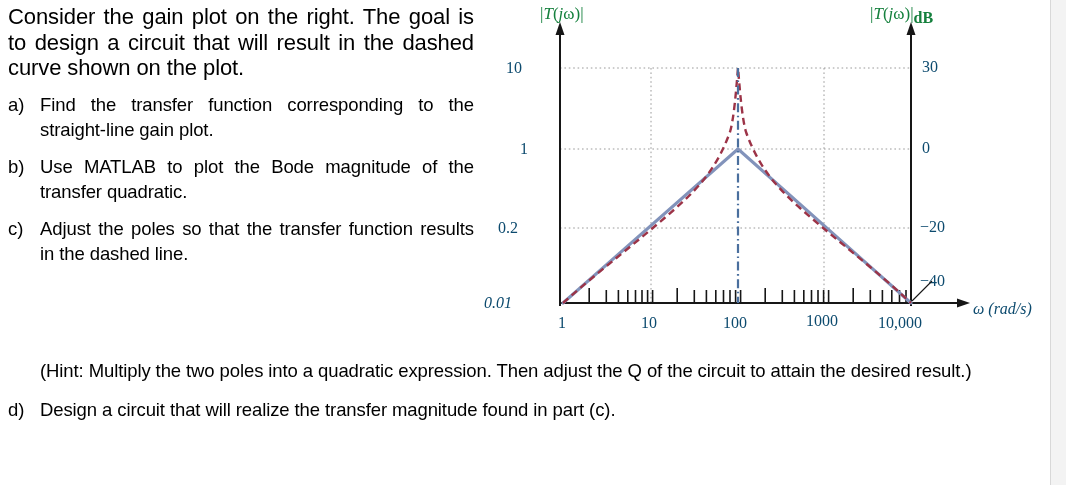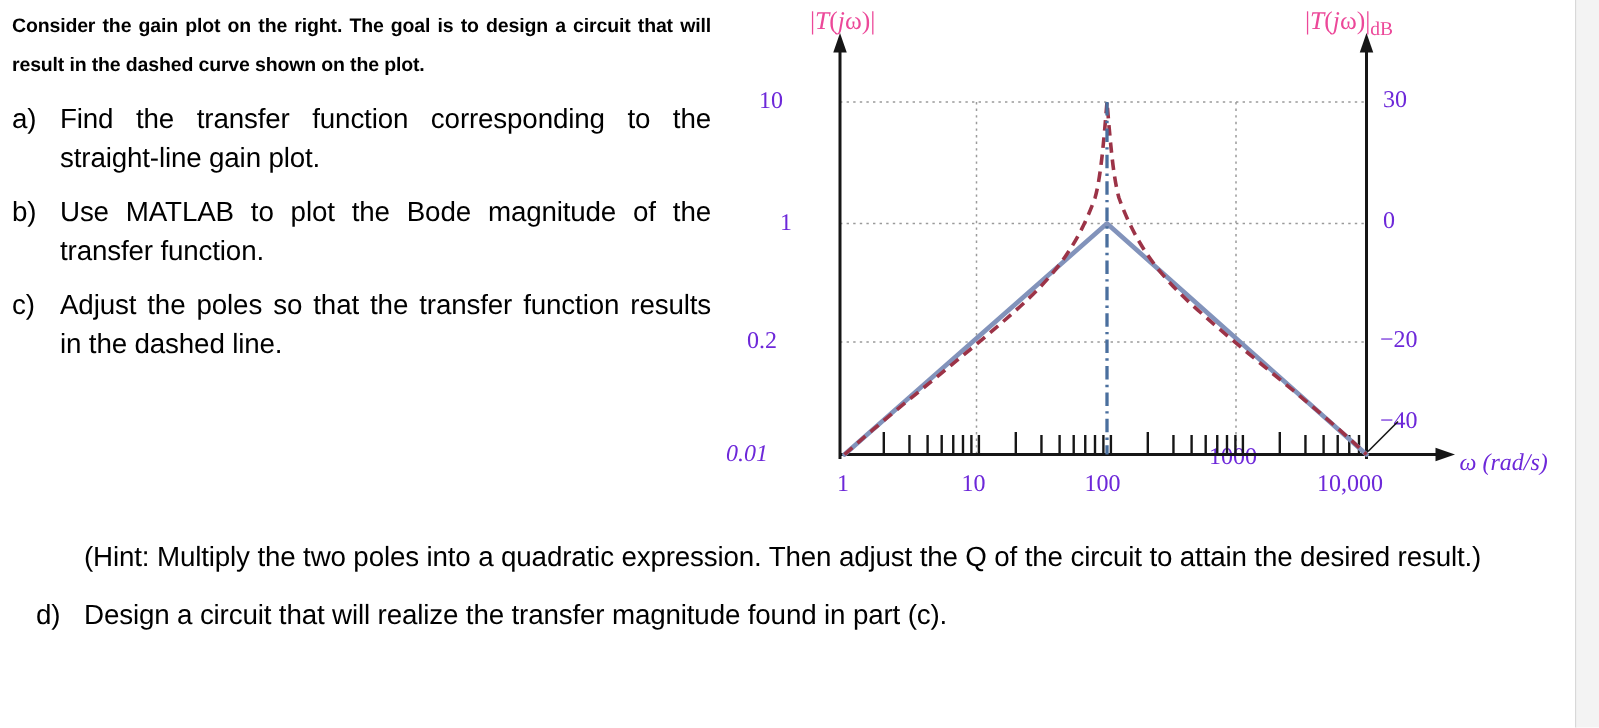--- a/index.html
+++ b/index.html
@@ -40,27 +40,26 @@
   }
 
   
   .text-col {
     position: absolute;
     left: 8px;
     top: 4px;
     width: 466px;
   }
   .para {
-    font-size: 13px;
+    font-size: 22px;
     line-height: 25.5px;
     text-align: justify;
     text-justify: inter-word;
     margin: 0 0 11px 0;
     letter-spacing: -0.1px;
-    font-weight: bold;
   }
   .para.intro { padding-right: 0px; }
   .listitem {
     position: relative;
     padding-left: 32px;
     font-size: 18.5px;
     line-height: 25.5px;
     text-align: justify;
     margin: 0 0 11px 0;
     letter-spacing: -0.1px;
@@ -74,50 +73,50 @@
   }
   .listitem .body { display: block; }
   .listitem .body-last { display: block; text-align: left; }
 
   
   .wide-col {
     position: absolute;
     left: 8px;
     top: 358px;
     width: 1030px;
-    margin-left: 16px;
   }
   .wide-col .listitem { padding-left: 32px; }
 
   
   .plot {
     position: absolute;
     left: 480px;
     top: 0px;
     width: 586px;
     height: 345px;
   }
   .plot .axis-title {
     position: absolute;
     font-family: "Liberation Serif", serif;
     font-size: 17px;
-    color: #ec4899;
+    color: #15803d;
     white-space: nowrap;
   }
   .plot .axis-title .it { font-style: italic; }
   .plot .axis-title .sub {
-    font-size: 13px;
+    font-size: 16px;
     vertical-align: sub;
     font-style: normal;
+    font-weight: bold;
   }
   .plot .tick-label {
     position: absolute;
     font-family: "Liberation Serif", serif;
     font-size: 16px;
-    color: #6d28d9;
+    color: #0c4a6e;
     white-space: nowrap;
   }
   .plot svg { position: absolute; left: 0; top: 0; }
 </style>
 </head>
 <body>
 
 <div id="page">
 
   <div class="page-edge"></div>
@@ -127,21 +126,21 @@
 
     <p class="para intro">Consider the gain plot on the right. The goal is to design a circuit that will result in the dashed curve shown on the plot.</p>
 
     <div class="listitem">
       <span class="marker">a)</span>
       <span class="body">Find the transfer function corresponding to the straight-line gain plot.</span>
     </div>
 
     <div class="listitem">
       <span class="marker">b)</span>
-      <span class="body">Use MATLAB to plot the Bode magnitude of the transfer function.</span>
+      <span class="body">Use MATLAB to plot the Bode magnitude of the transfer quadratic.</span>
     </div>
 
     <div class="listitem">
       <span class="marker">c)</span>
       <span class="body">Adjust the poles so that the transfer function results in the dashed line.</span>
     </div>
 
   </div>
 
   <div class="wide-col">
@@ -169,21 +168,21 @@
     <div class="tick-label" style="left:4px; top:294px;font-style:italic;">0.01</div>
 
     <div class="tick-label" style="left:442px; top:58px;">30</div>
     <div class="tick-label" style="left:442px; top:139px;">0</div>
     <div class="tick-label" style="left:440px; top:218px;">−20</div>
     <div class="tick-label" style="left:440px; top:272px;">−40</div>
 
     <div class="tick-label" style="left:78px; top:314px;">1</div>
     <div class="tick-label" style="left:161px; top:314px;">10</div>
     <div class="tick-label" style="left:243px; top:314px;">100</div>
-    <div class="tick-label" style="left:326px; top:296px;">1000</div>
+    <div class="tick-label" style="left:326px; top:312px;">1000</div>
     <div class="tick-label" style="left:398px; top:314px;">10,000</div>
 
     <div class="tick-label" style="left:493px; top:300px;font-style:italic;">ω (rad/s)</div>
 
     <svg width="586" height="345">
 
       <g stroke="#9a9a9a" stroke-width="1" stroke-dasharray="1.6 2.8">
         <line x1="80" y1="68" x2="431" y2="68"></line>
         <line x1="80" y1="149" x2="431" y2="149"></line>
         <line x1="80" y1="228" x2="431" y2="228"></line>

